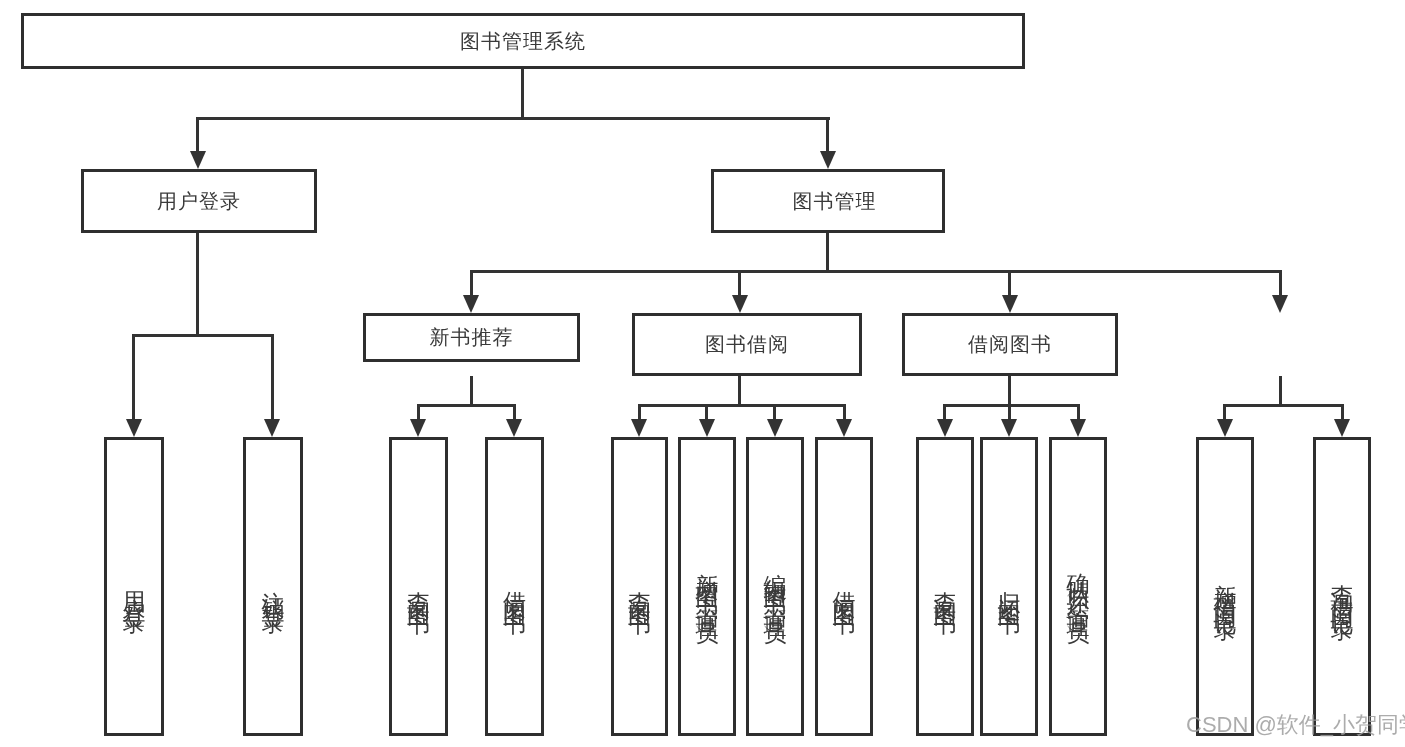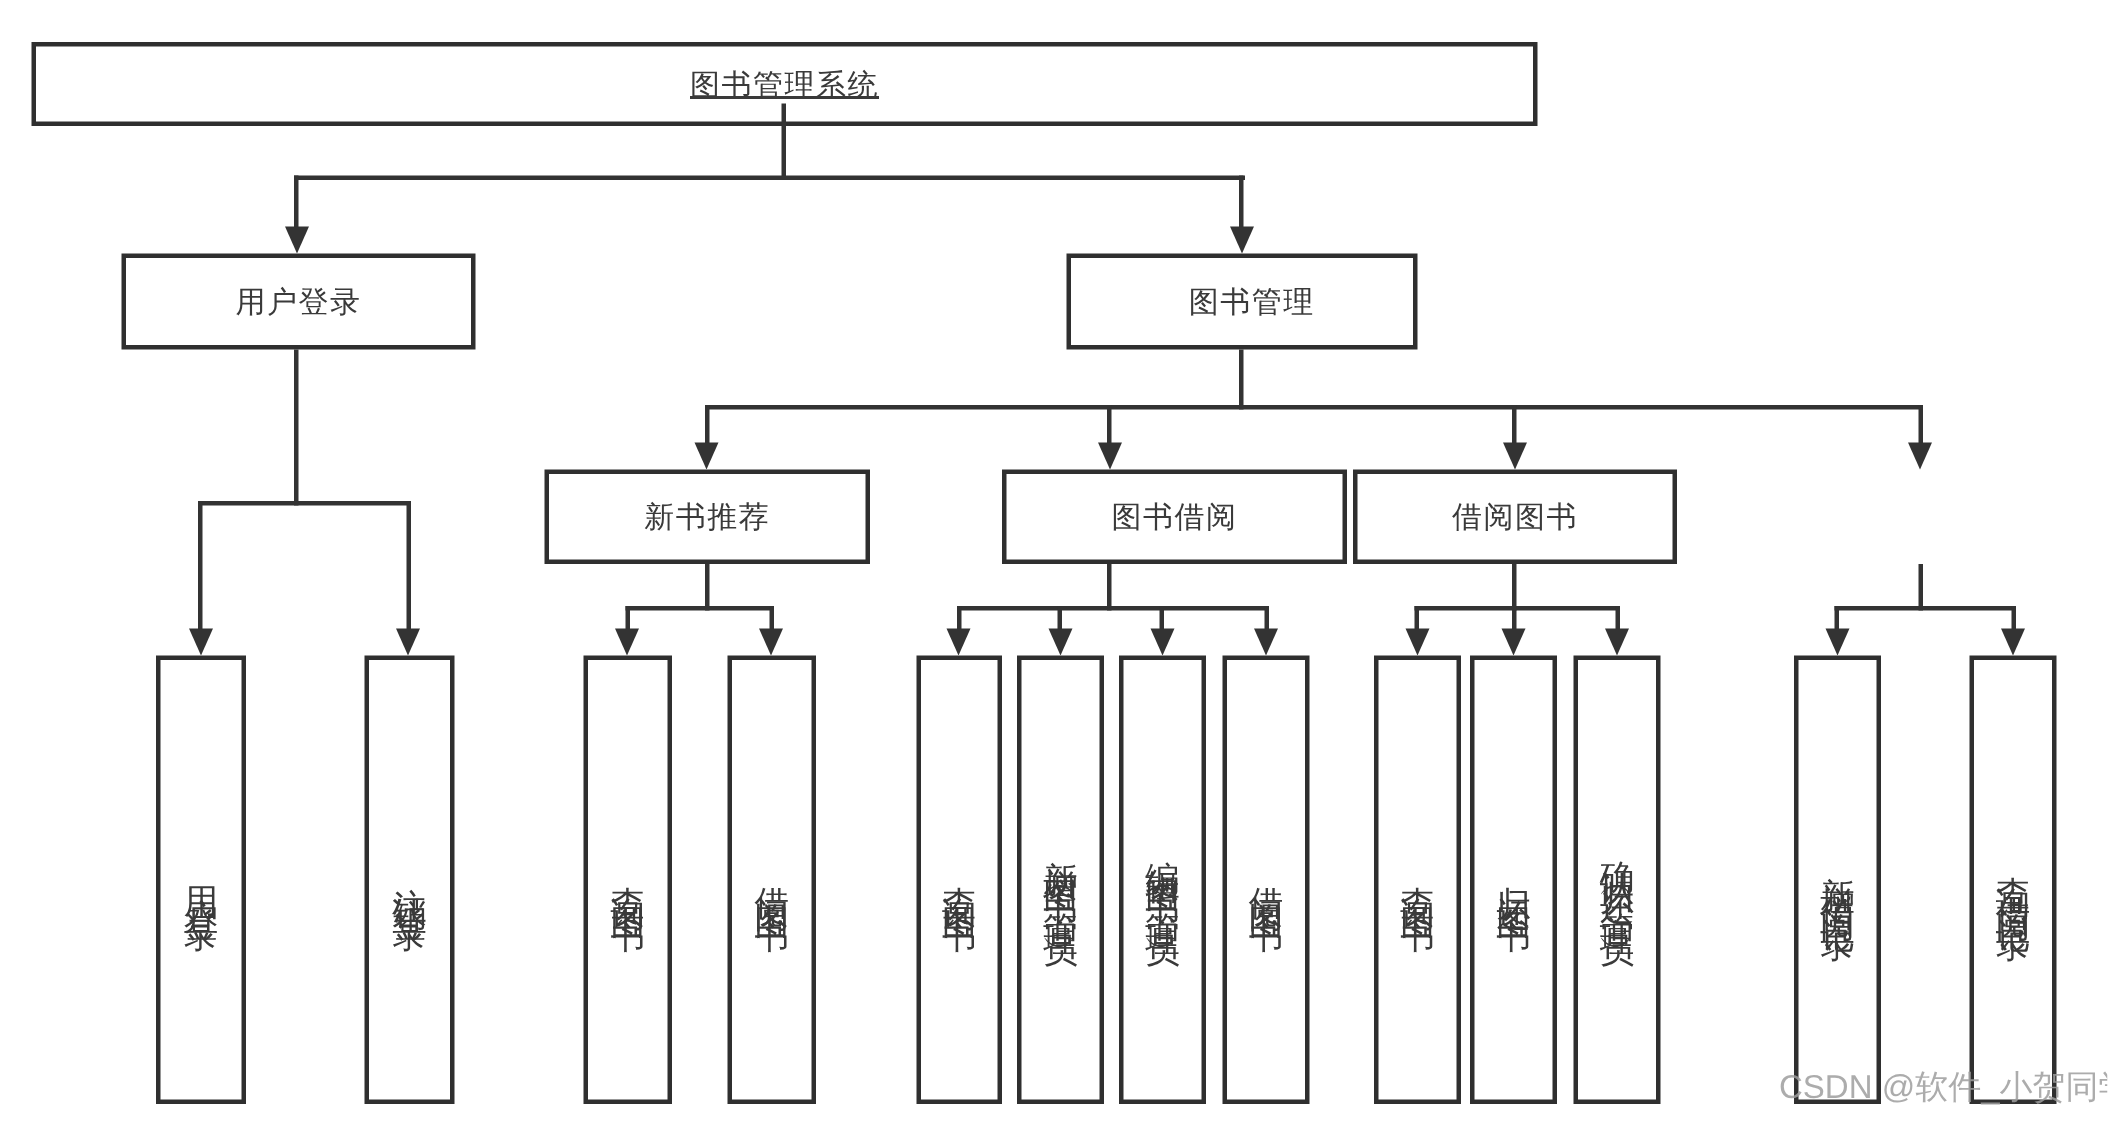--- a/index.html
+++ b/index.html
@@ -22,21 +22,21 @@
     border-left:8px solid transparent;border-right:8px solid transparent;
     border-top:18px solid #333333;}
   .watermark{position:absolute;left:1186px;top:710px;font-size:22px;
     color:rgba(158,158,158,0.85);white-space:nowrap;z-index:10;}
 </style>
 </head>
 <body>
 
 <div id="canvas">
 
-  <div class="box" style="left:21px;top:28px;width:1004px;height:56px;text-decoration:underline;">
+  <div class="box" style="left:21px;top:13px;width:1004px;height:56px;">
     <span class="hlabel">图书管理系统</span>
   </div>
 
   <div class="ln v" style="left:521px;top:69px;height:51px;"></div>
   <div class="ln h" style="left:196px;top:117px;width:634px;"></div>
   <div class="ln v" style="left:196px;top:117px;height:36px;"></div>
   <div class="arrow" style="left:190px;top:151px;"></div>
   <div class="ln v" style="left:826px;top:117px;height:36px;"></div>
   <div class="arrow" style="left:820px;top:151px;"></div>
 
@@ -58,24 +58,24 @@
   <div class="ln h" style="left:470px;top:270px;width:812px;"></div>
   <div class="ln v" style="left:470px;top:270px;height:27px;"></div>
   <div class="arrow" style="left:463px;top:295px;"></div>
   <div class="ln v" style="left:738px;top:270px;height:27px;"></div>
   <div class="arrow" style="left:732px;top:295px;"></div>
   <div class="ln v" style="left:1008px;top:270px;height:27px;"></div>
   <div class="arrow" style="left:1002px;top:295px;"></div>
   <div class="ln v" style="left:1279px;top:270px;height:27px;"></div>
   <div class="arrow" style="left:1272px;top:295px;"></div>
 
-  <div class="box" style="left:363px;top:313px;width:217px;height:63px;">
+  <div class="box" style="left:363px;top:313px;width:217px;height:49px;">
     <span class="hlabel">新书推荐</span>
   </div>
-  <div class="box" style="left:668px;top:313px;width:230px;height:63px;">
+  <div class="box" style="left:632px;top:313px;width:230px;height:63px;">
     <span class="hlabel">图书借阅</span>
   </div>
   <div class="box" style="left:902px;top:313px;width:216px;height:63px;">
     <span class="hlabel">借阅图书</span>
   </div>
 
   <div class="ln v" style="left:470px;top:376px;height:31px;"></div>
   <div class="ln h" style="left:417px;top:404px;width:99px;"></div>
   <div class="ln v" style="left:417px;top:404px;height:17px;"></div>
   <div class="arrow" style="left:410px;top:419px;"></div>

